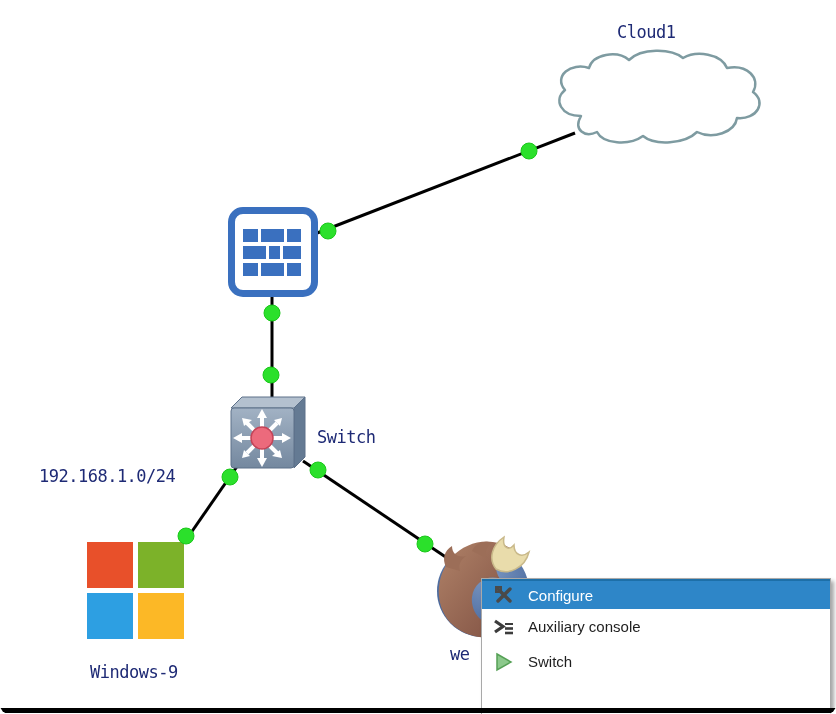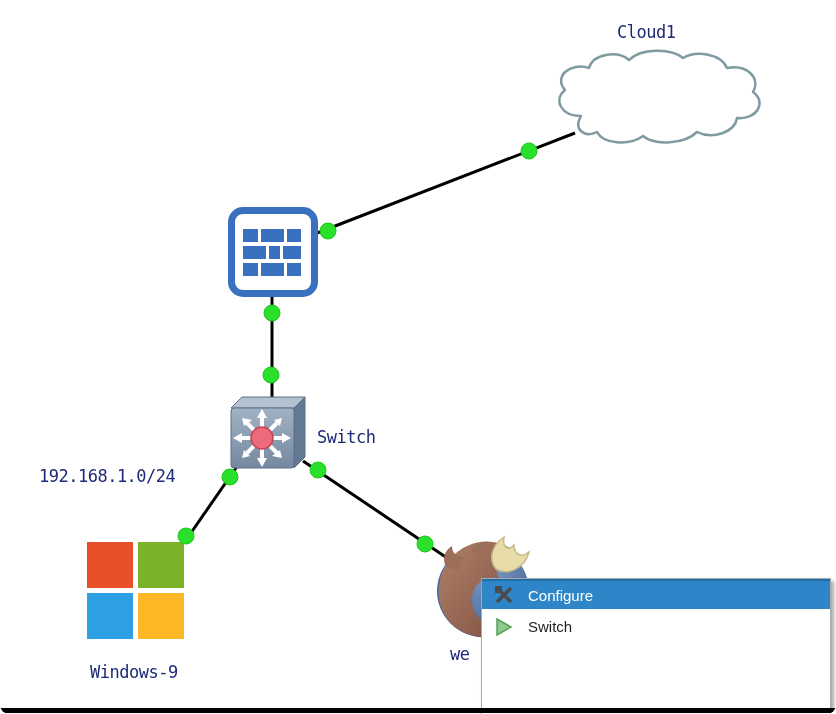--- a/index.html
+++ b/index.html
@@ -173,20 +173,31 @@
             <line x1="4" y1="16" x2="16" y2="4"></line>
             <line x1="4" y1="4" x2="16" y2="16"></line>
           </g>
           <path d="M 2 2 L 7 2 L 7 7 L 2 7 Z" fill="none" stroke="#4a4a4a" stroke-width="2"></path>
         </svg>
       </span>
       <span>Configure</span>
     </div>
 
 
+    <div class="menu-item">
+      <span class="menu-icon">
+        <svg width="22" height="18" viewBox="0 0 22 18">
+          <polyline points="2,3 10,8.5 2,14" fill="none" stroke="#3c3c3c" stroke-width="3.2"></polyline>
+          <line x1="12" y1="6" x2="20" y2="6" stroke="#3c3c3c" stroke-width="2"></line>
+          <line x1="12" y1="10.5" x2="20" y2="10.5" stroke="#3c3c3c" stroke-width="2.6"></line>
+          <line x1="12" y1="15" x2="20" y2="15" stroke="#3c3c3c" stroke-width="2.6"></line>
+        </svg>
+      </span>
+      <span>Auxiliary console</span>
+    </div>
 
     <div class="menu-item">
       <span class="menu-icon">
         <svg width="20" height="20" viewBox="0 0 20 20">
           <polygon points="3,2 17,10 3,18" fill="#8cc98c" stroke="#55a055" stroke-width="1.5"></polygon>
         </svg>
       </span>
       <span>Switch</span>
     </div>
 

